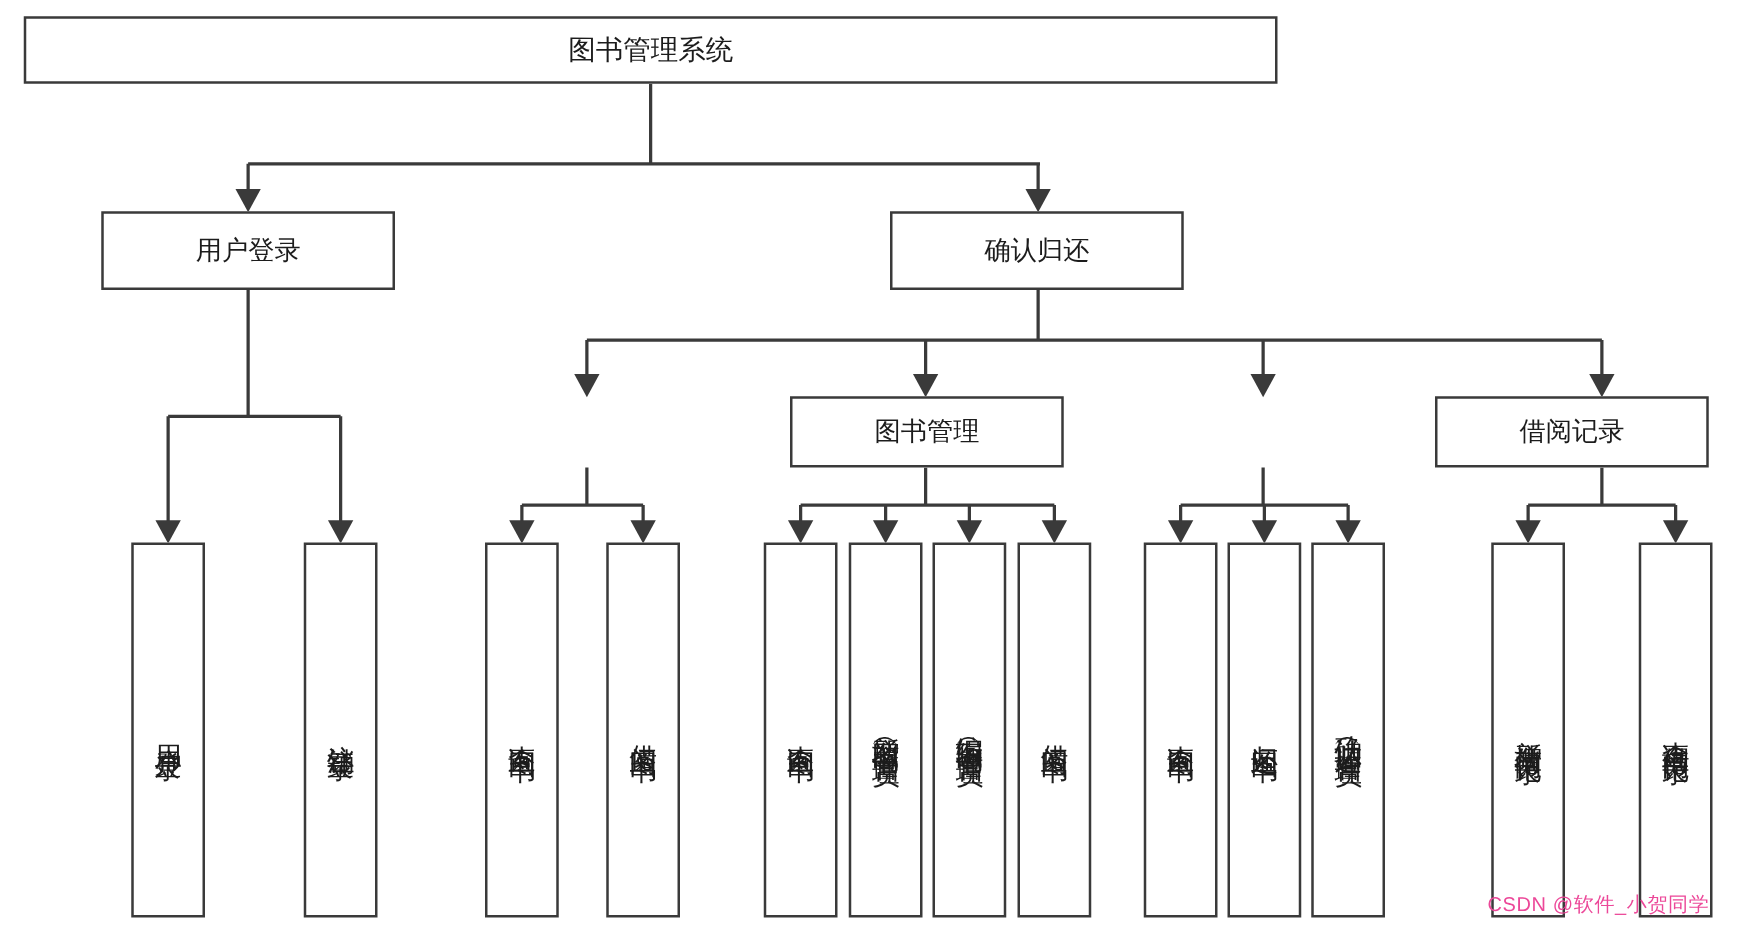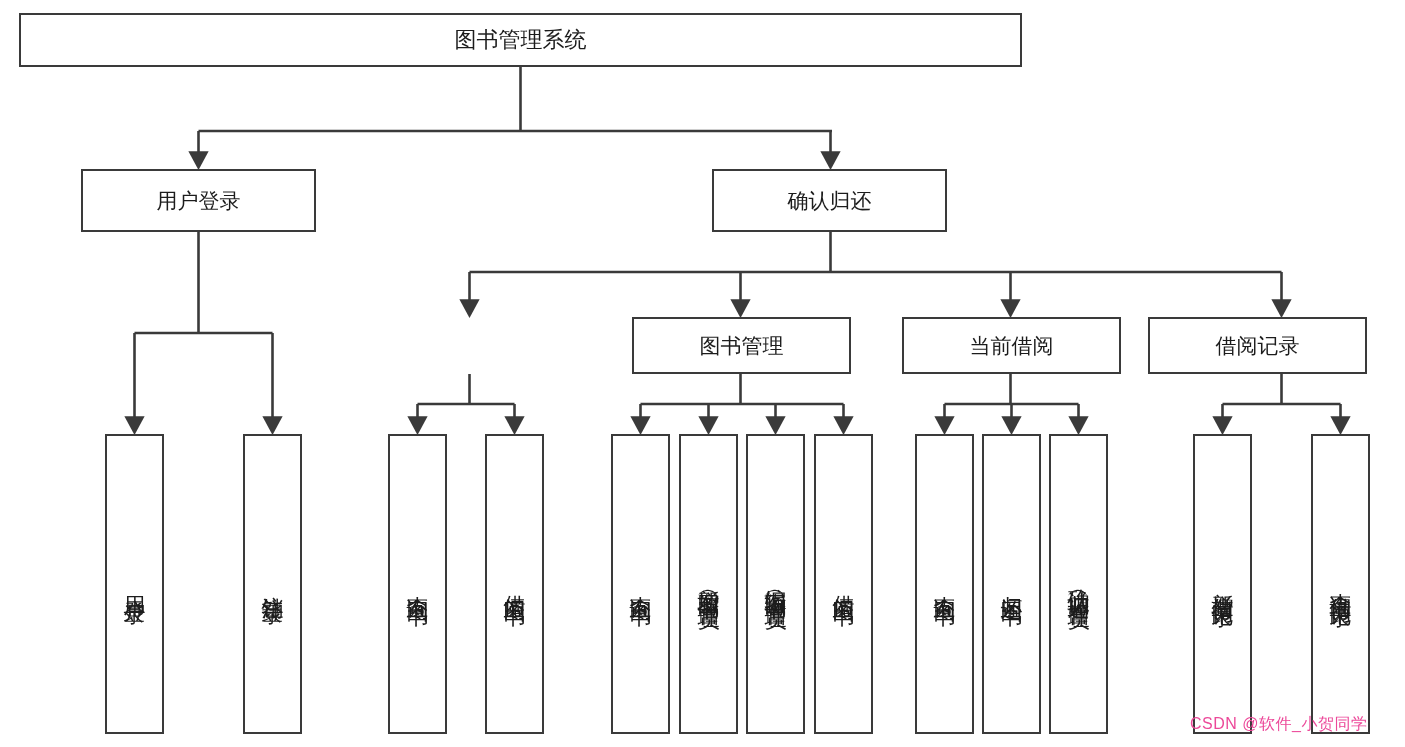--- a/index.html
+++ b/index.html
@@ -137,23 +137,20 @@
 
   <div class="node h-node" style="left:712px; top:169px; width:235px; height:63px;">
     <span class="node-label">确认归还</span>
   </div>
 
 
   <div class="node h-node" style="left:632px; top:317px; width:219px; height:57px;">
     <span class="node-label">图书管理</span>
   </div>
 
-  <div class="node h-node" style="left:902px; top:317px; width:219px; height:57px;">
-    <span class="node-label">当前借阅</span>
-  </div>
 
   <div class="node h-node" style="left:1148px; top:317px; width:219px; height:57px;">
     <span class="node-label">借阅记录</span>
   </div>
 
   <div class="node v-node" style="left:105px; top:434px; width:59px; height:300px;">
     <span class="node-label">用户登录</span>
   </div>
 
   <div class="node v-node" style="left:243px; top:434px; width:59px; height:300px;">

